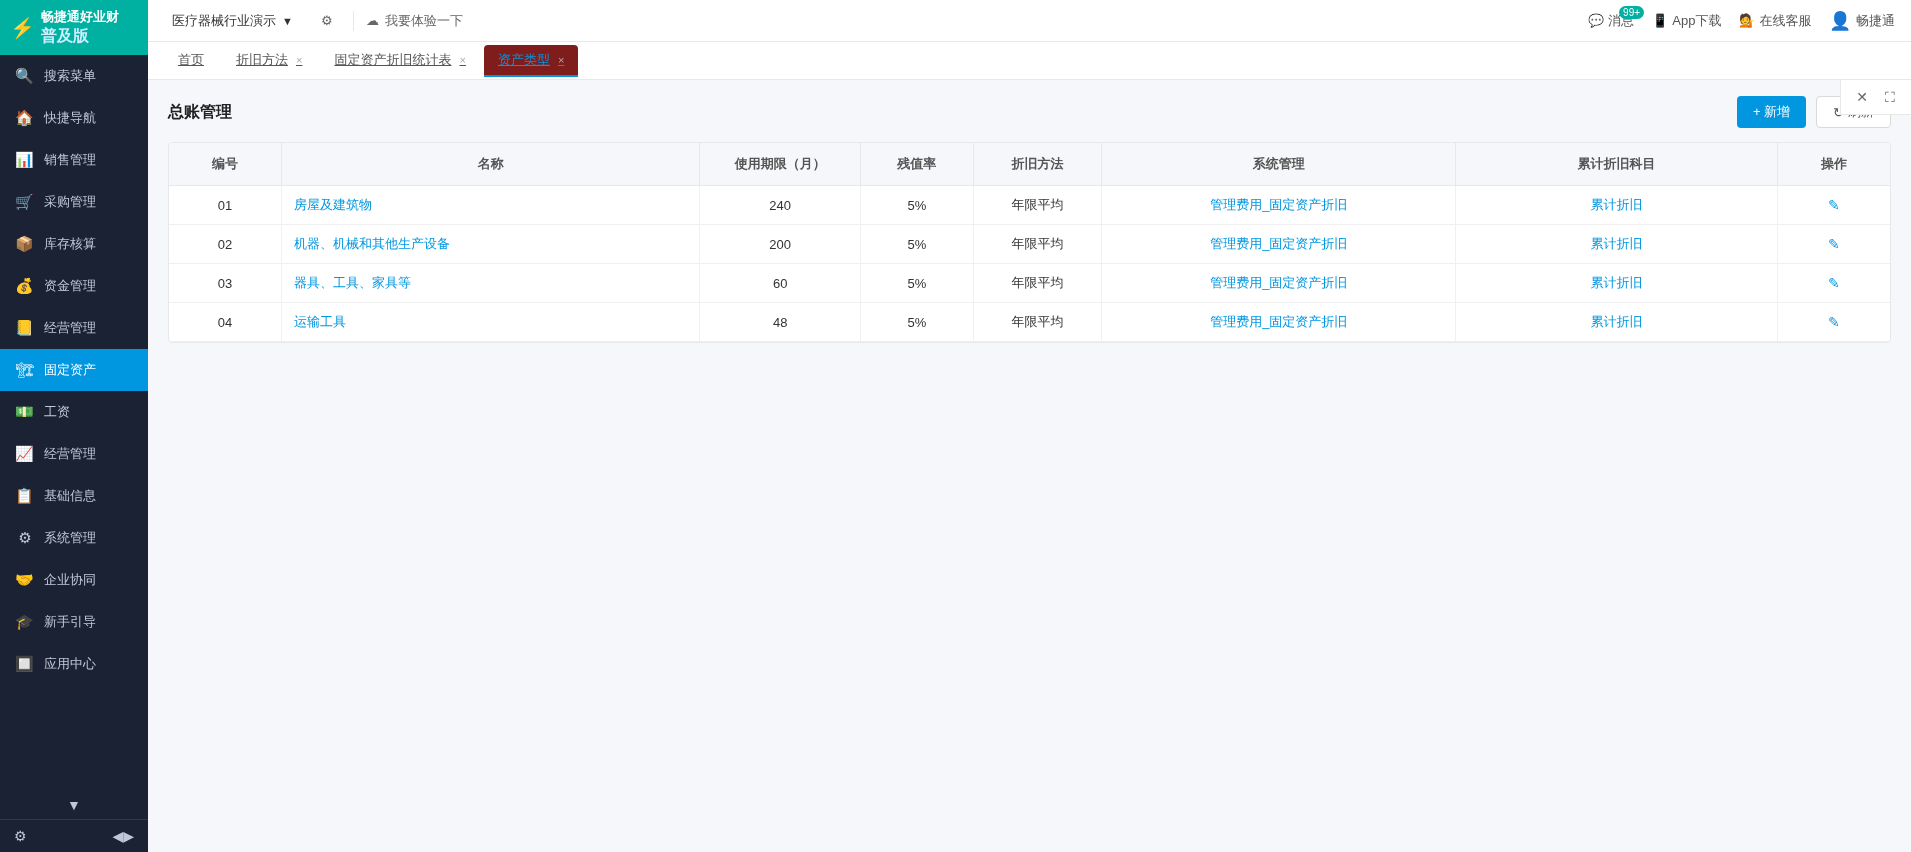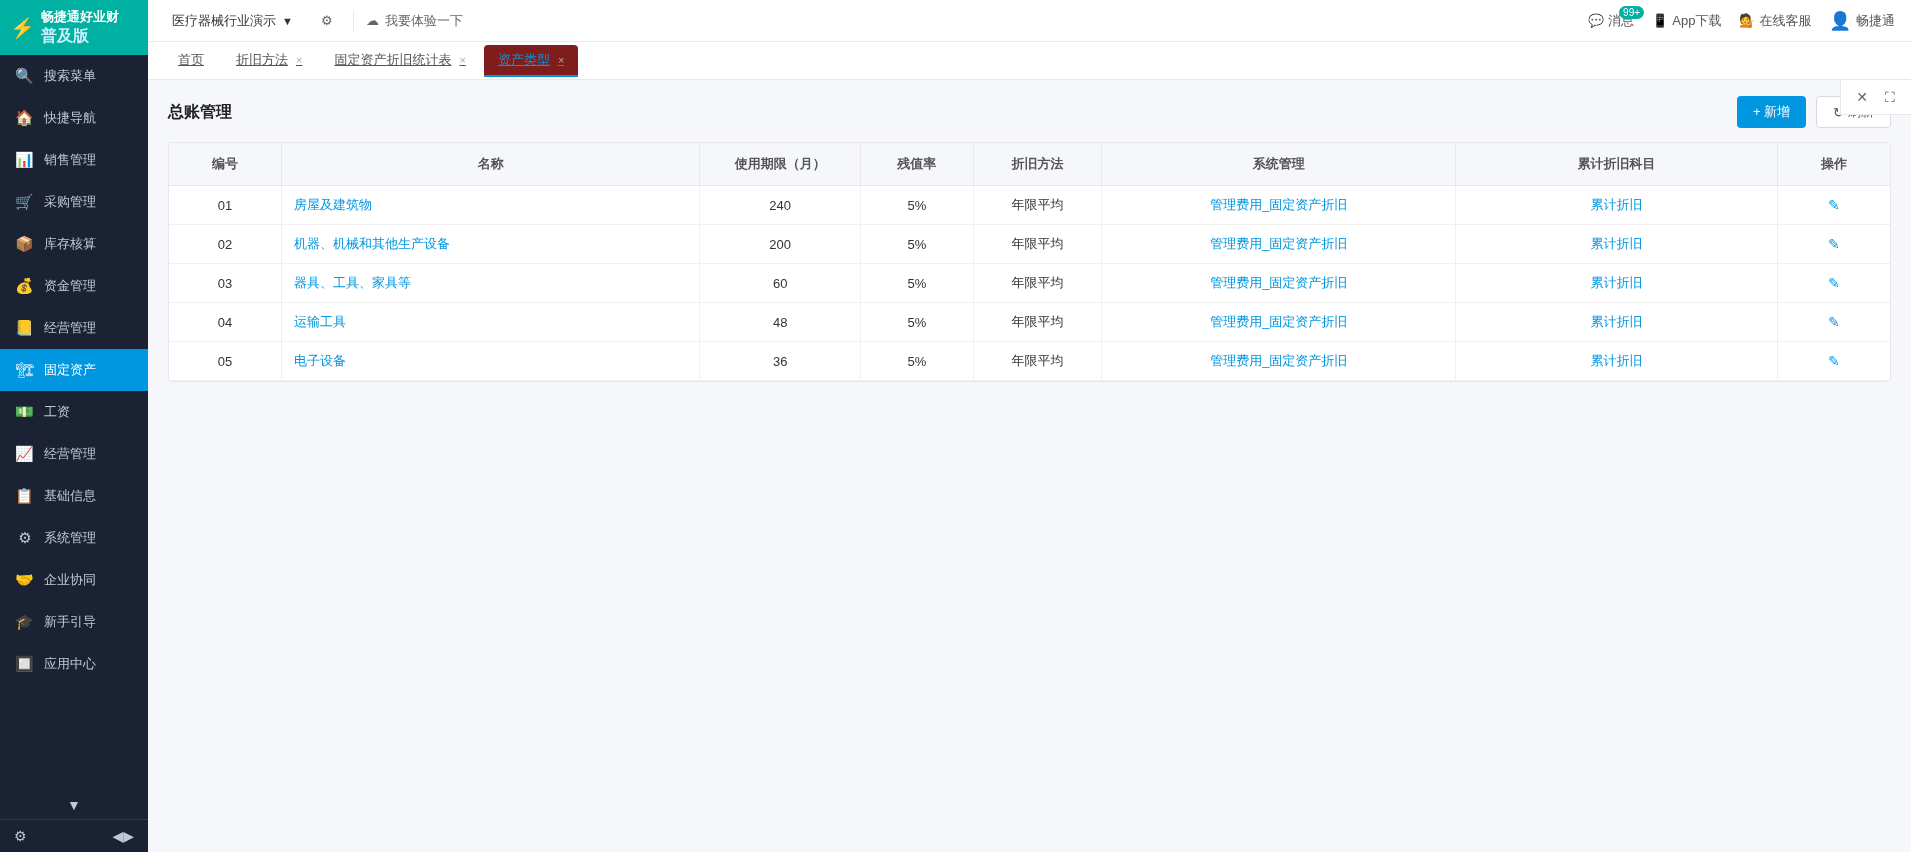--- a/index.html
+++ b/index.html
@@ -526,28 +526,18 @@
             <tr>
     <td>04</td>
     <td class="text-left"><span class="link-text">运输工具</span></td>
     <td>48</td>
     <td>5%</td>
     <td>年限平均</td>
     <td><span class="link-text">管理费用_固定资产折旧</span></td>
     <td><span class="link-text">累计折旧</span></td>
     <td><span class="edit-icon">✎</span></td>
   </tr>
-            <tr>
-    <td>05</td>
-    <td class="text-left"><span class="link-text">电子设备</span></td>
-    <td>36</td>
-    <td>5%</td>
-    <td>年限平均</td>
-    <td><span class="link-text">管理费用_固定资产折旧</span></td>
-    <td><span class="link-text">累计折旧</span></td>
-    <td><span class="edit-icon">✎</span></td>
-  </tr>
           </tbody>
       </table>
     </div>
 
   </div>
 </div>
 
 </body></html>

